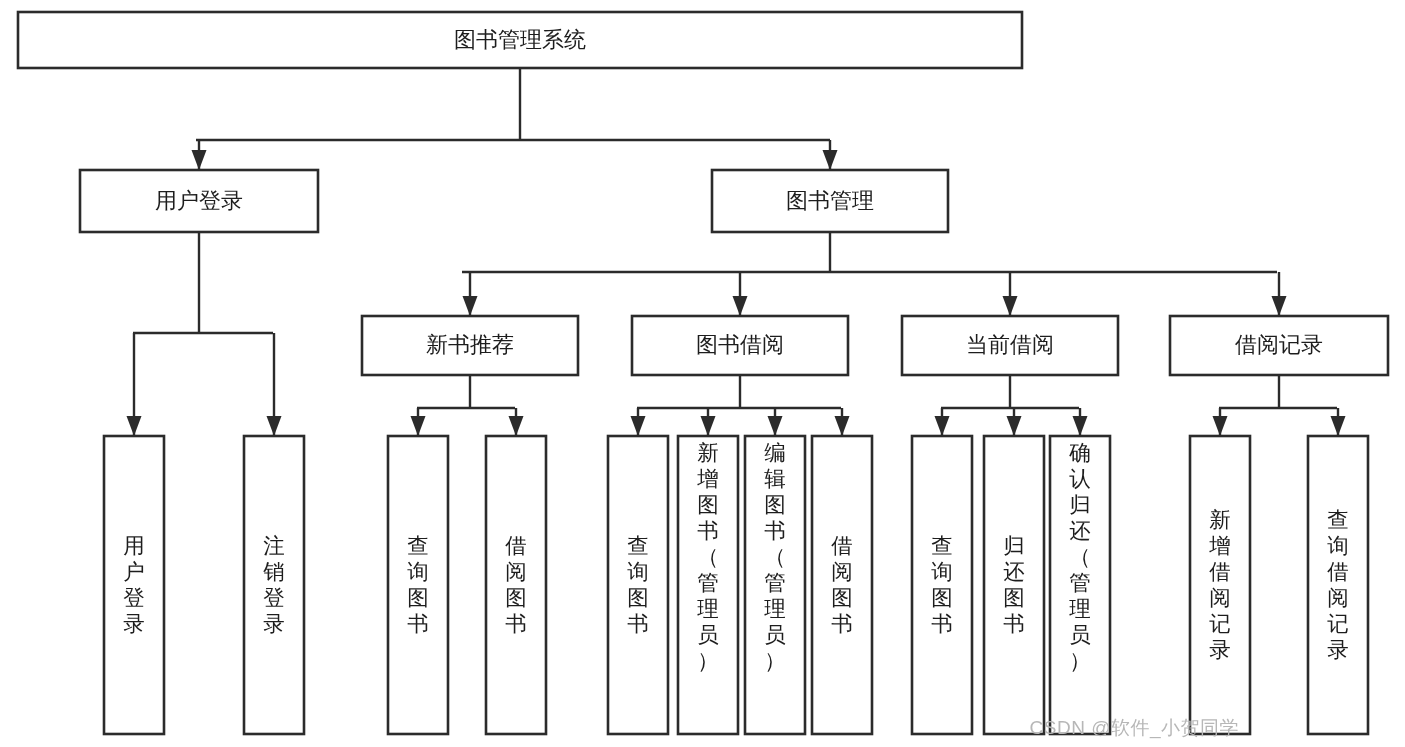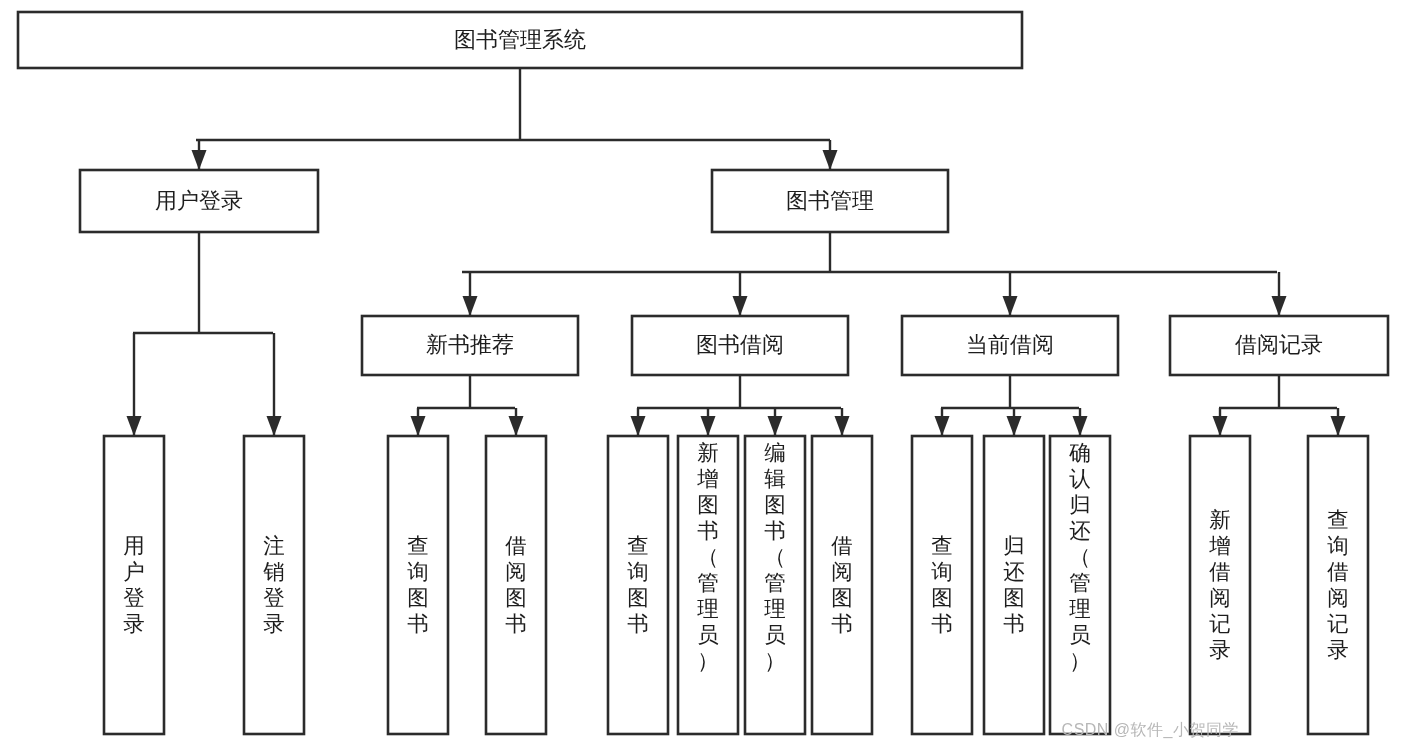--- a/index.html
+++ b/index.html
@@ -57,21 +57,21 @@
     font-family: "Liberation Sans", "DejaVu Sans", sans-serif;
     font-size: 21.5px;
     text-anchor: middle;
     white-space: pre;
   }
   .watermark {
     position: absolute;
     right: 8px;
     bottom: 6px;
     font-family: "Liberation Sans", "DejaVu Sans", sans-serif;
-    font-size: 16px;
+    font-size: 19px;
     color: #b7b7b7;
     letter-spacing: 0.5px;
     user-select: none;
     pointer-events: none;
   }
 </style>
 </head>
 <body>
 
 <div id="diagram-root">

